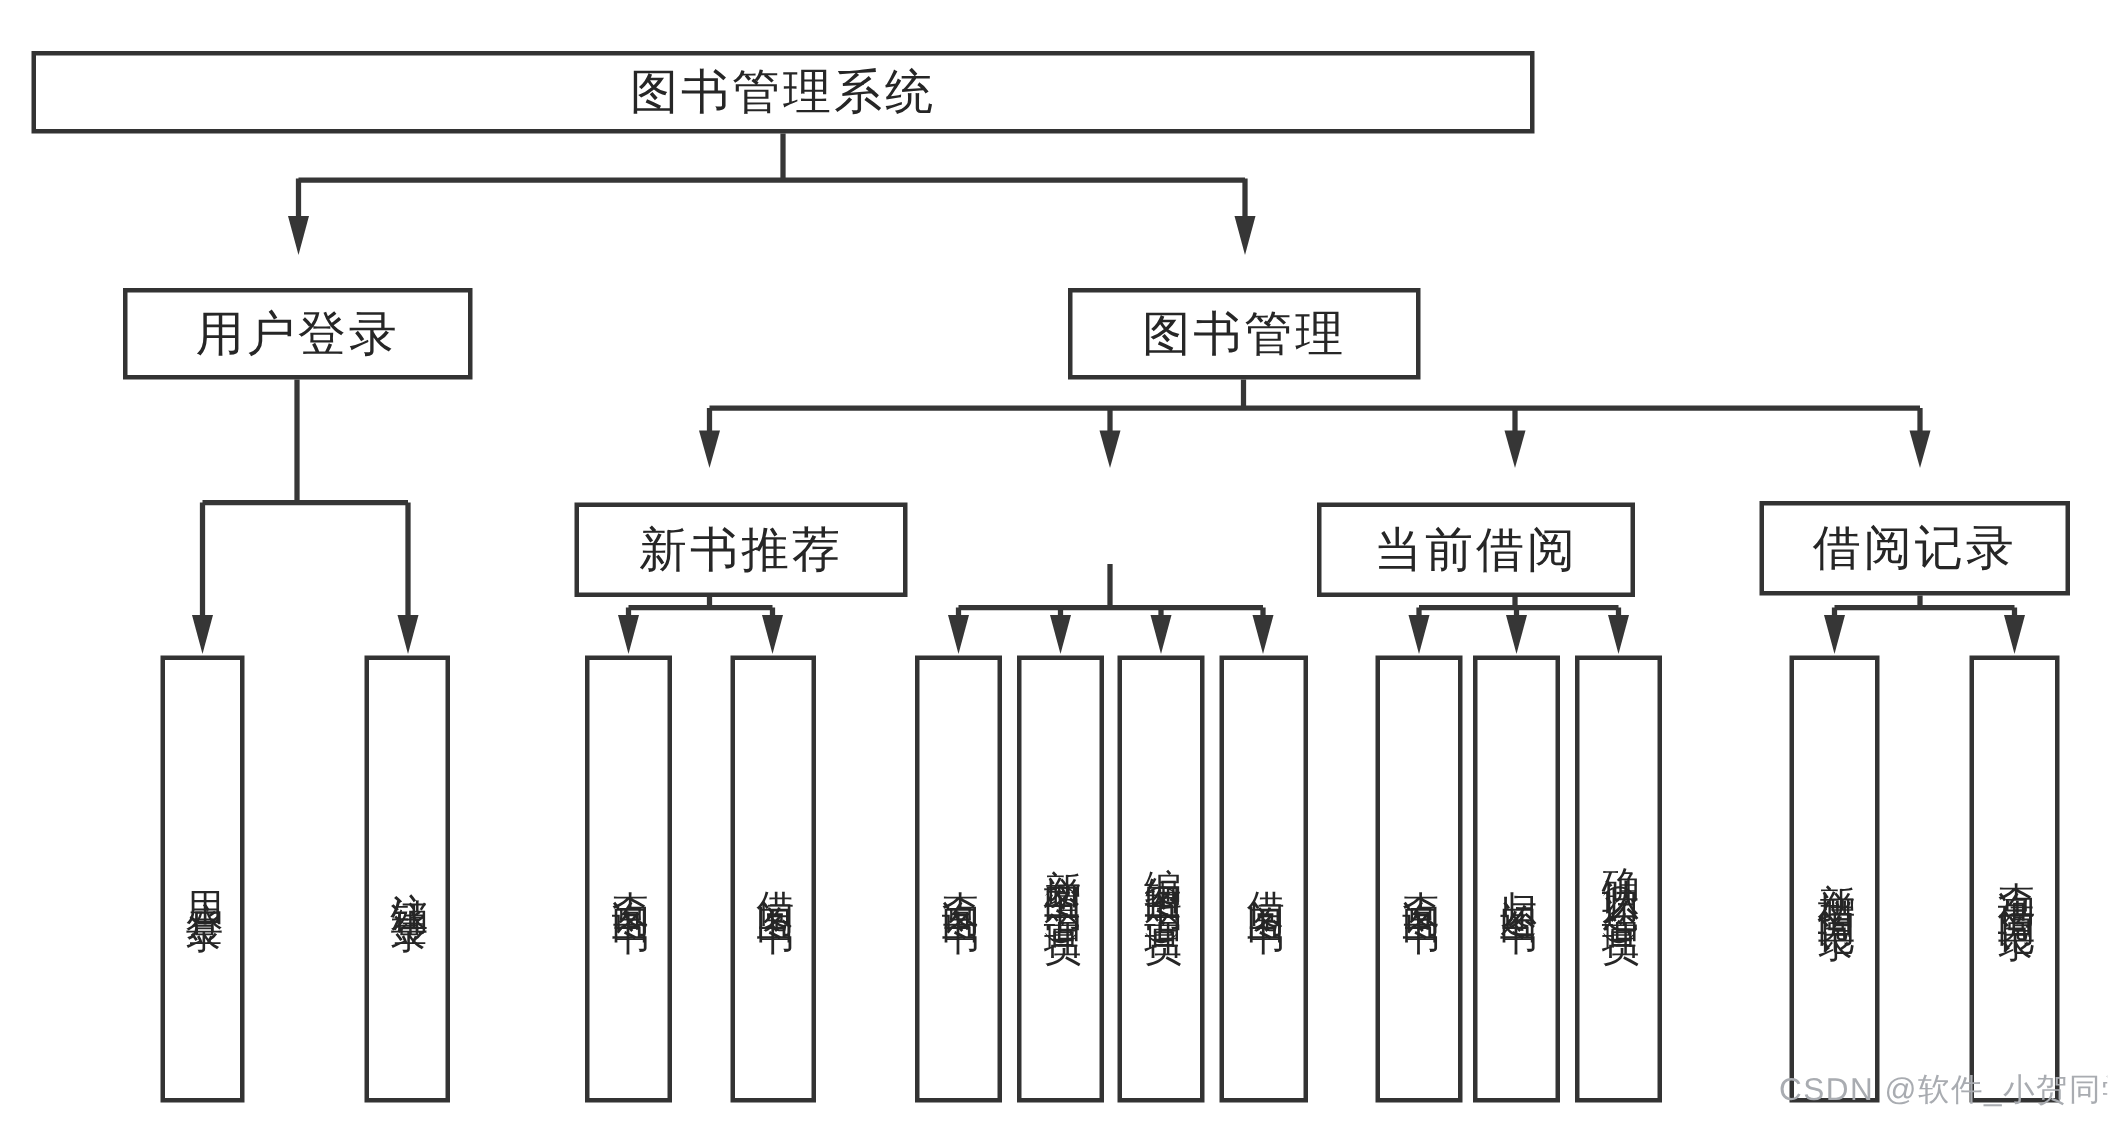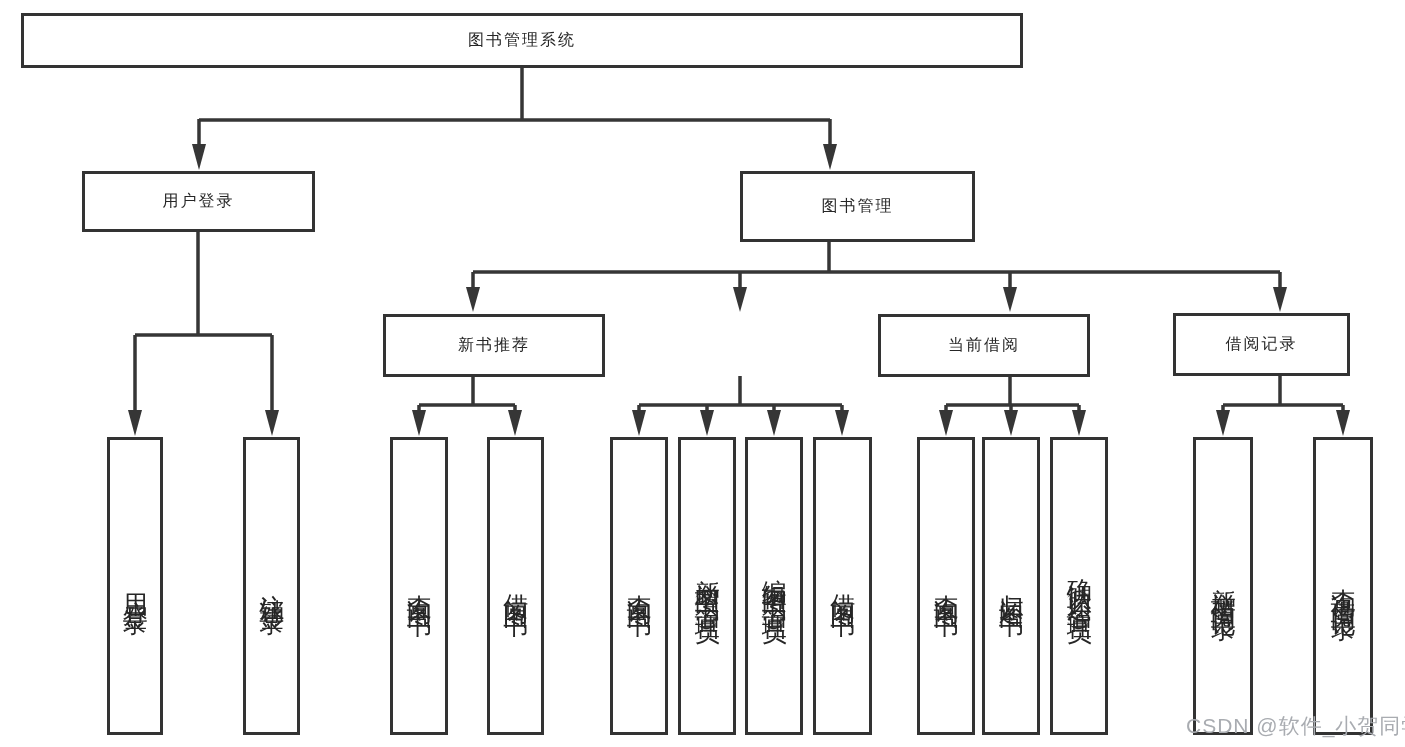--- a/index.html
+++ b/index.html
@@ -16,21 +16,21 @@
   .box {
     position:absolute;
     box-sizing:border-box;
     border:3px solid #333333;
     background:#ffffff;
     display:flex;
     align-items:center;
     justify-content:center;
     color:#262626;
   }
-  .h { font-size:16px; letter-spacing:2px; white-space:nowrap; }
+  .h { font-size:32px; letter-spacing:2px; white-space:nowrap;margin-top:21px; }
   .vtext {
     writing-mode:vertical-rl;
     text-orientation:mixed;
     font-size:25px;
     letter-spacing:6px;
     line-height:1.1;
     white-space:nowrap;
   }
   .watermark {
     position:absolute;
@@ -82,25 +82,25 @@
     <polygon points="939,410 953,410 946,436"></polygon>
     <polygon points="1004,410 1018,410 1011,436"></polygon>
     <polygon points="1072,410 1086,410 1079,436"></polygon>
     <polygon points="1216,410 1230,410 1223,436"></polygon>
     <polygon points="1336,410 1350,410 1343,436"></polygon>
   </svg>
 
   <div class="box h" style="left:21px;top:13px;width:1002px;height:55px">图书管理系统</div>
 
   <div class="box h" style="left:82px;top:171px;width:233px;height:61px">用户登录</div>
-  <div class="box h" style="left:740px;top:171px;width:235px;height:71px">图书管理</div>
+  <div class="box h" style="left:712px;top:171px;width:235px;height:61px">图书管理</div>
 
   <div class="box h" style="left:383px;top:314px;width:222px;height:63px">新书推荐</div>
   <div class="box h" style="left:878px;top:314px;width:212px;height:63px">当前借阅</div>
-  <div class="box h" style="left:1173px;top:313px;width:177px;height:63px">借阅记录</div>
+  <div class="box h" style="left:1173px;top:313px;width:207px;height:63px">借阅记录</div>
 
   <div class="box" style="left:107px;top:437px;width:56px;height:298px">
     <span class="vtext">用户登录</span>
   </div>
   <div class="box" style="left:243px;top:437px;width:57px;height:298px">
     <span class="vtext">注销登录</span>
   </div>
 
   <div class="box" style="left:390px;top:437px;width:58px;height:298px">
     <span class="vtext">查询图书</span>

